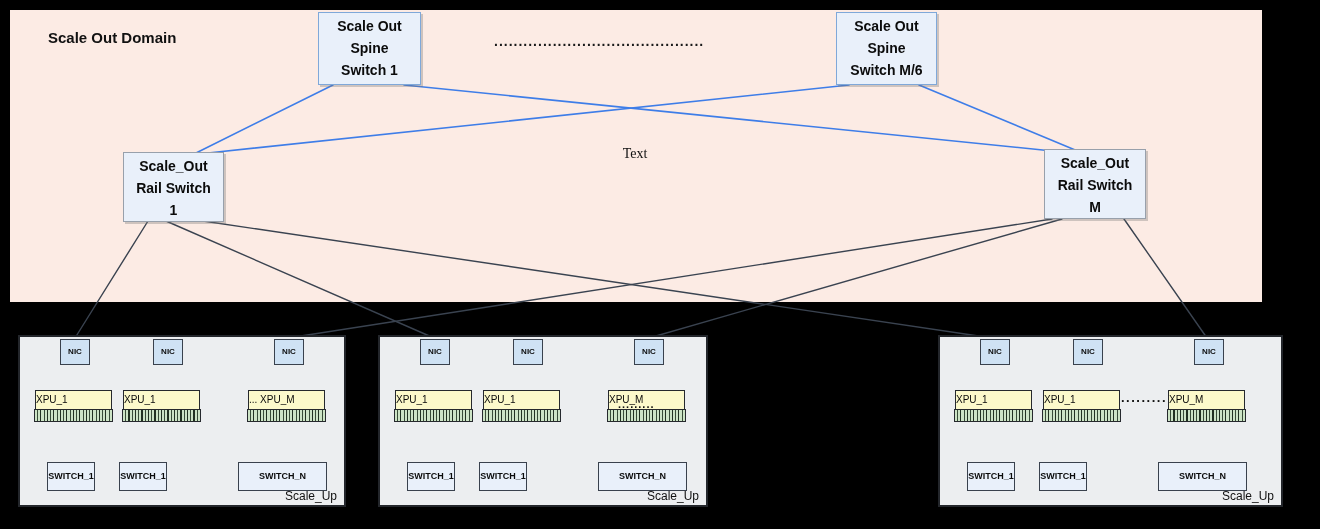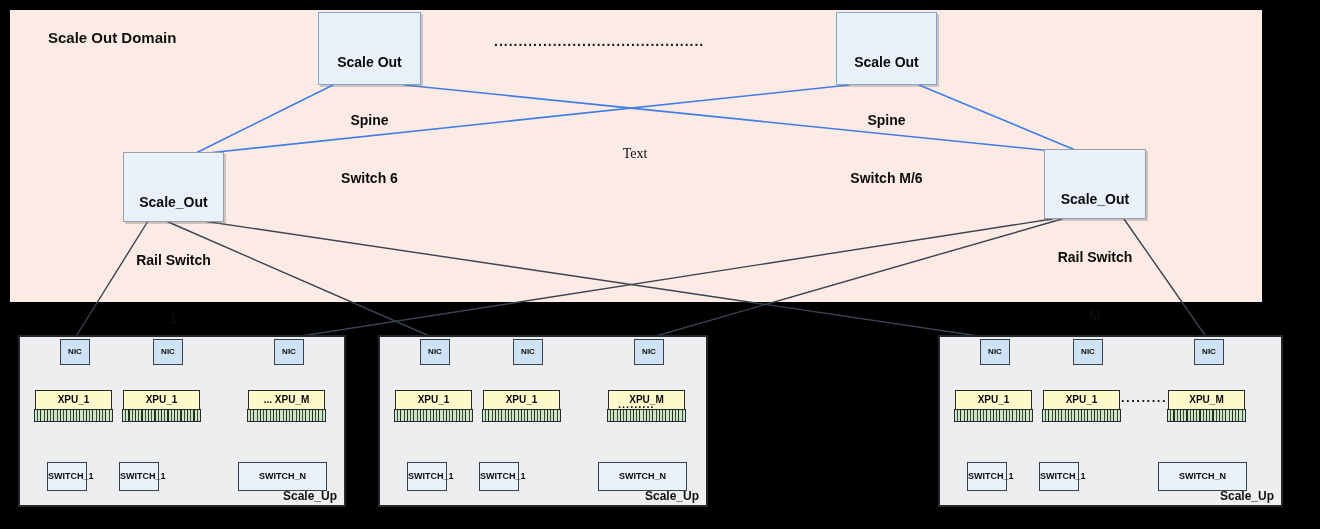--- a/index.html
+++ b/index.html
@@ -9,43 +9,43 @@
   .scale-out{position:absolute;left:10px;top:10px;width:1252px;height:292px;background:#fcebe4;z-index:0;}
   .so-title{position:absolute;left:48px;top:29px;font-size:15px;font-weight:bold;color:#111;}
   .center-note{position:absolute;left:600px;top:146px;width:70px;text-align:center;font-size:14px;color:#111;font-family:Liberation Serif, serif;}
   .top-ellipsis{position:absolute;left:494px;top:33px;width:260px;font-size:14px;font-weight:bold;
     letter-spacing:1px;color:#1a1a1a;white-space:nowrap;overflow:hidden;}
   
   .node{position:absolute;box-sizing:border-box;text-align:center;color:#0b0b0b;z-index:2;}
   .big{background:#e9f0fa;border:1.5px solid #98a0ab;box-shadow:2px 2px 0 rgba(120,120,120,.35);
     font-size:14px;font-weight:bold;line-height:22px;padding-top:2px;}
   .spine{border-color:#7fa8d9;}
-  .big span{display:block;margin-top:36px;}
+  .big span{display:block;}
   
   svg.wires{position:absolute;left:0;top:0;z-index:1;pointer-events:none;}
   .blue{stroke:#3e7de8;stroke-width:1.6;}
   .dark{stroke:#3a4350;stroke-width:1.4;}
   
   .scale-up{position:absolute;top:335px;height:172px;background:#eceef0;border:2px solid #23262b;
     box-sizing:border-box;z-index:2;}
   .nic{position:absolute;top:2px;width:30px;height:26px;background:#cfe2f4;border:1.5px solid #39414d;
     box-sizing:border-box;font-size:8px;font-weight:bold;text-align:center;line-height:23px;color:#0b0b0b;}
   .nic.n1{left:40px}.nic.n2{left:133px}.nic.n3{left:254px}
   .xpu{position:absolute;top:53px;width:77px;height:20px;background:#fcf9cb;border:1.5px solid #26292e;
-    box-sizing:border-box;font-size:10px;font-weight:bold;text-align:center;line-height:17px;color:#0b0b0b;}
+    box-sizing:border-box;font-size:10px;font-weight:normal;line-height:17px;color:#0b0b0b;}
   .xpu.x1{left:15px}.xpu.x2{left:103px}.xpu.x3{left:228px}
   .ports{position:absolute;top:72px;width:79px;height:13px;box-sizing:border-box;border:1.5px solid #26292e;
     background:
       repeating-linear-gradient(90deg, rgba(34,48,34,0) 0 2.4px, rgba(40,60,40,.9) 2.4px 3.4px, rgba(34,48,34,0) 3.4px 5.1px, rgba(25,40,25,.95) 5.1px 6.5px),
       #cde4c6;}
   .ports.p1{left:14px}.ports.p2{left:102px}.ports.p3{left:227px}
-  .sw{position:absolute;top:125px;width:40px;height:29px;background:#e9f0fa;border:1.5px solid #39414d;
+  .sw{position:absolute;top:125px;width:48px;height:29px;background:#e9f0fa;border:1.5px solid #39414d;
     box-sizing:border-box;font-size:9px;font-weight:bold;text-align:center;line-height:26px;color:#0b0b0b;}
   .sw.s1{left:27px}.sw.s2{left:99px}.sw.s3{left:218px;width:89px}
-  .su-label{position:absolute;right:7px;bottom:2px;font-size:12px;font-weight:bold;color:#111;}
+  .su-label{position:absolute;right:7px;bottom:2px;font-size:12px;font-weight:normal;color:#111;}
   .ellipsis-below{position:absolute;left:238px;top:61px;font-size:11px;font-weight:bold;letter-spacing:1px;color:#111;z-index:3;}
   .ellipsis-gap{position:absolute;left:181px;top:53px;font-size:13px;font-weight:bold;letter-spacing:1.5px;color:#111;}
 </style>
 </head>
 <body>
 
 <div class="stage">
 
   <div class="scale-out"></div>
   <div class="so-title">Scale Out Domain</div>
@@ -109,21 +109,21 @@
       <line class="dark" x1="1105" y1="419" x2="1187" y2="460"></line>
       <line class="dark" x1="1180" y1="419" x2="996" y2="460"></line>
       <line class="dark" x1="1205" y1="419" x2="1068" y2="460"></line>
       <line class="dark" x1="1230" y1="419" x2="1187" y2="460"></line>
     </g>
   </svg>
 
   <div class="node big spine" style="left:318px;top:12px;width:103px;height:73px;">
     <span>Scale Out</span>
     <span>Spine</span>
-    <span>Switch 6</span>
+    <span>Switch 1</span>
   </div>
   <div class="node big spine" style="left:836px;top:12px;width:101px;height:73px;">
     <span>Scale Out</span>
     <span>Spine</span>
     <span>Switch M/6</span>
   </div>
 
   <div class="node big" style="left:123px;top:152px;width:101px;height:70px;">
     <span>Scale_Out</span>
     <span>Rail Switch</span>

